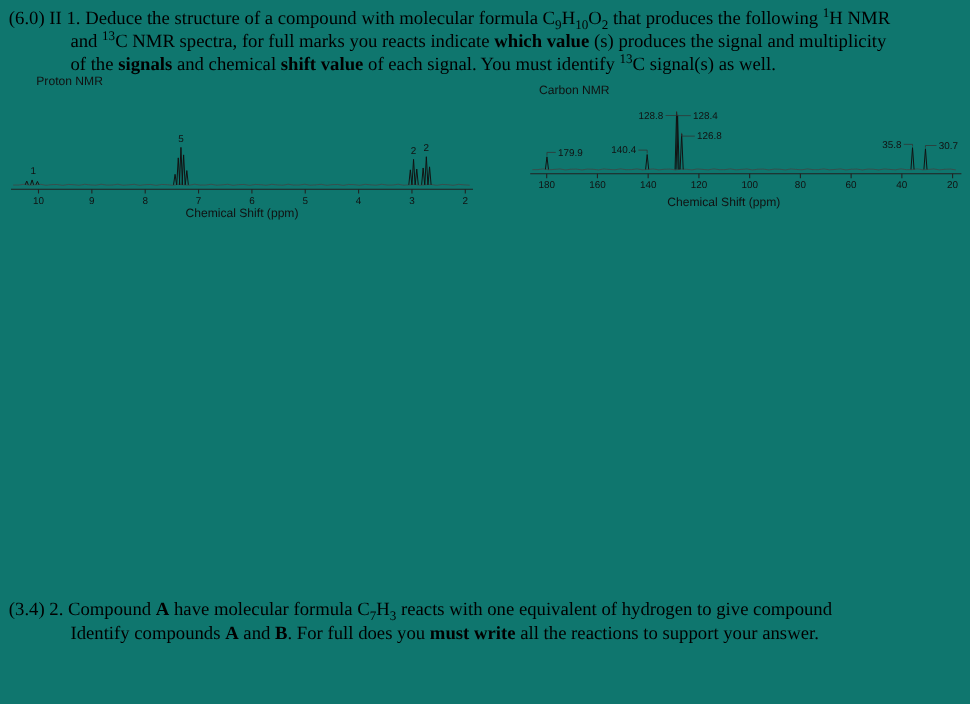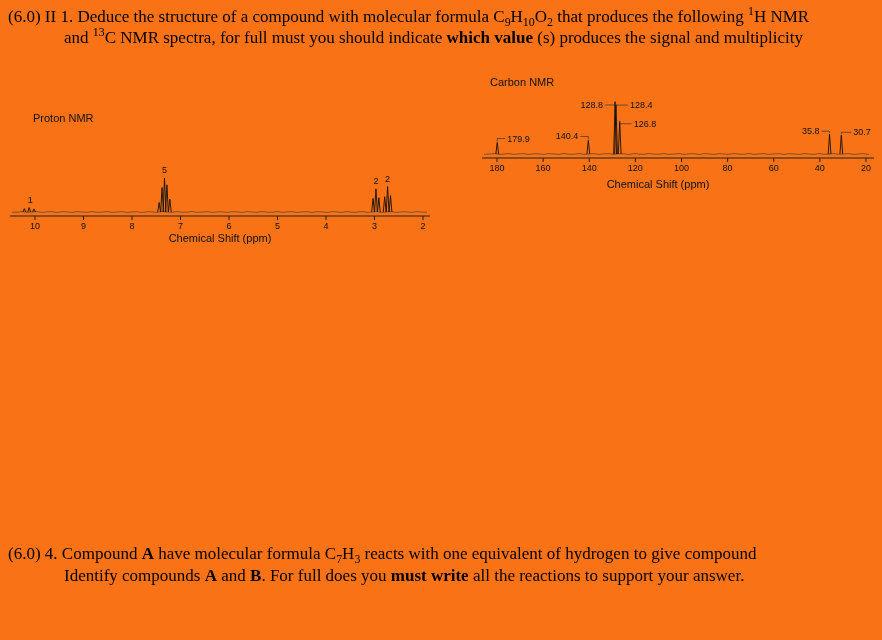--- a/index.html
+++ b/index.html
@@ -2,45 +2,46 @@
 <html><head>
 <meta charset="utf-8">
 <style>
   * { margin:0; padding:0; box-sizing:border-box; }
   html,body { background:#ffffff; }
   body {
     width:882px; height:640px;
     font-family:"Liberation Serif", serif;
     color:#000;
   }
-  .page { position:relative; width:882px; height:640px; background:#f97316; overflow:hidden; }
+  .page { position:relative; width:882px; height:640px; background:#0f766e; overflow:hidden; }
   .qblock { position:absolute; font-size:17px; line-height:21px; width:872px; }
   #q1 { left:8px; top:6px; }
   #q2 { left:8px; top:543px; line-height:22px; }
   .qblock p { margin:0; }
   .qblock p.indent { padding-left:56px; }
   sub, sup { font-size:70%; line-height:0; }
   .spec { position:absolute; font-family:"Liberation Sans", sans-serif; color:#111; }
-  #proton-spec { left:8px; top:68px; width:424px;margin-top:44px; }
+  #proton-spec { left:8px; top:68px; width:424px; }
   #carbon-spec { left:480px; top:76px; width:396px; }
   .spec-title { font-size:11px; height:16px; }
   #proton-spec .spec-title { padding-left:25px; }
   #carbon-spec .spec-title { padding-left:10px; }
   .spec-xlabel { font-size:11px; text-align:center; }
   #carbon-spec .spec-xlabel { width:356px; }
   svg { display:block; }
 </style>
 </head>
 <body>
 
 <div class="page">
 
   <div id="q1" class="qblock">
       <p><span>(6.0) II 1. Deduce the structure of a compound with molecular formula C</span><sub>9</sub><span>H</span><sub>10</sub><span>O</span><sub>2</sub><span> that produces the following </span><sup>1</sup><span>H NMR</span></p>
-      <p class="indent"><span>and </span><sup>13</sup><span>C NMR spectra, for full must you should indicate </span><span style="font-weight: bold;">which value</span><span> (s) produces the signal and multiplicity</span></p>
+      <p class="indent"><span>and </span><sup>13</sup><span>C NMR spectra, for full marks you reacts indicate </span><span style="font-weight: bold;">which value</span><span> (s) produces the signal and multiplicity</span></p>
+      <p class="indent"><span>of the </span><span style="font-weight: bold;">signals</span><span> and chemical </span><span style="font-weight: bold;">shift value</span><span> of each signal. You must identify </span><sup>13</sup><span>C signal(s) as well.</span></p>
     </div>
 
   <div id="proton-spec" class="spec">
     <div class="spec-title">Proton NMR</div>
     <svg id="proton-svg" width="424" height="104">
         <line x1="2" y1="88" x2="422" y2="88" stroke="#222" stroke-width="1"></line>
         <line x1="27" y1="88" x2="27" y2="92" stroke="#222" stroke-width="1"></line>
         <text x="27" y="101" text-anchor="middle" font-size="9" fill="#111">10</text>
         <line x1="75.5" y1="88" x2="75.5" y2="92" stroke="#222" stroke-width="1"></line>
         <text x="75.5" y="101" text-anchor="middle" font-size="9" fill="#111">9</text>
@@ -123,17 +124,17 @@
         <path d="M 341.56125 39.239999999999995 L 349.56125 39.239999999999995 L 349.56125 41.239999999999995" stroke="#333" fill="none" stroke-width="0.7"></path>
         <text x="339.56125" y="42.239999999999995" font-size="9" fill="#111" text-anchor="end">35.8</text>
         <path d="M 359.923125 62 L 361.323125 43.28 L 362.723125 62" stroke="#111" fill="none" stroke-width="0.9"></path>
         <path d="M 371.323125 40.28 L 361.323125 40.28 L 361.323125 42.28" stroke="#333" fill="none" stroke-width="0.7"></path>
         <text x="373.323125" y="43.28" font-size="9" fill="#111" text-anchor="start">30.7</text>
       </svg>
     <div class="spec-xlabel">Chemical Shift (ppm)</div>
   </div>
 
   <div id="q2" class="qblock">
-      <p><span>(6.0) 4. Compound </span><span style="font-weight: bold;">A</span><span> have molecular formula C</span><sub>7</sub><span>H</span><sub>3</sub><span> reacts with one equivalent of hydrogen to give compound</span></p>
+      <p><span>(3.4) 2. Compound </span><span style="font-weight: bold;">A</span><span> have molecular formula C</span><sub>7</sub><span>H</span><sub>3</sub><span> reacts with one equivalent of hydrogen to give compound</span></p>
       <p class="indent"><span>Identify compounds </span><span style="font-weight: bold;">A</span><span> and </span><span style="font-weight: bold;">B</span><span>. For full does you </span><span style="font-weight: bold;">must write</span><span> all the reactions to support your answer.</span></p>
     </div>
 
 </div>
 
 </body></html>

